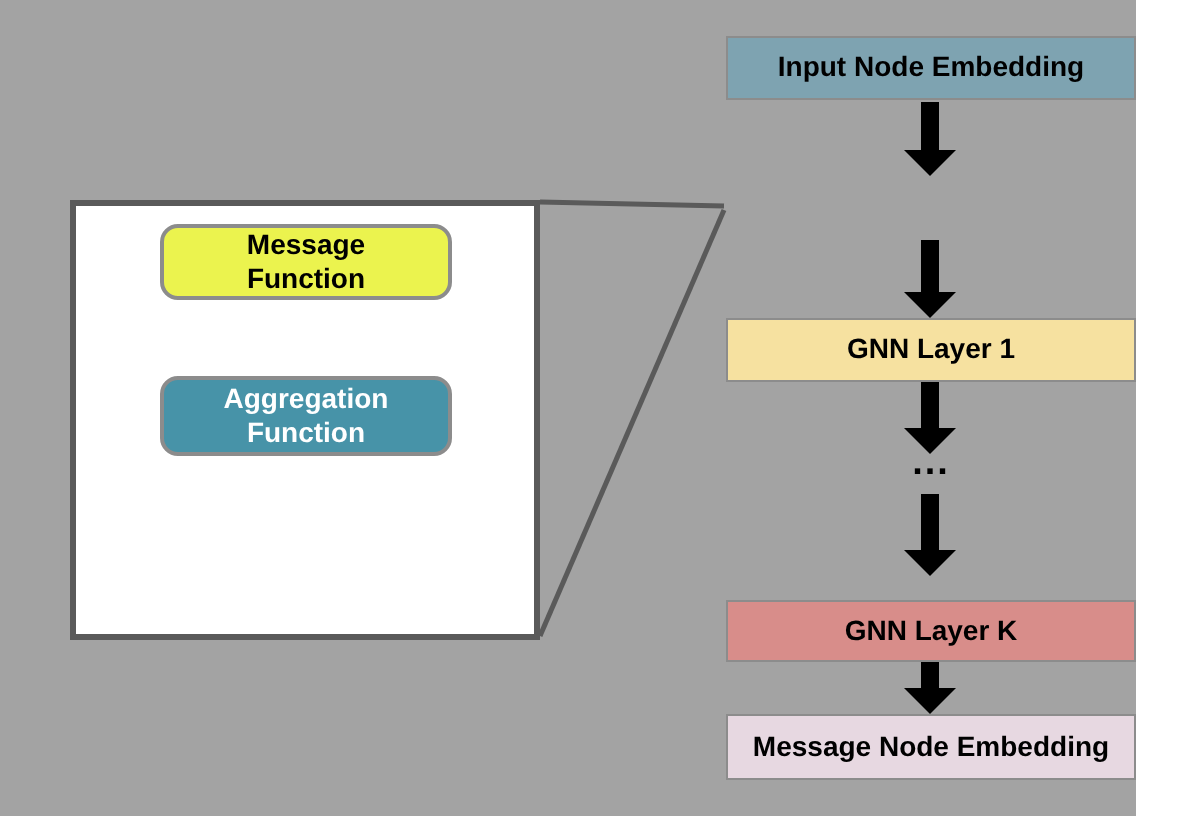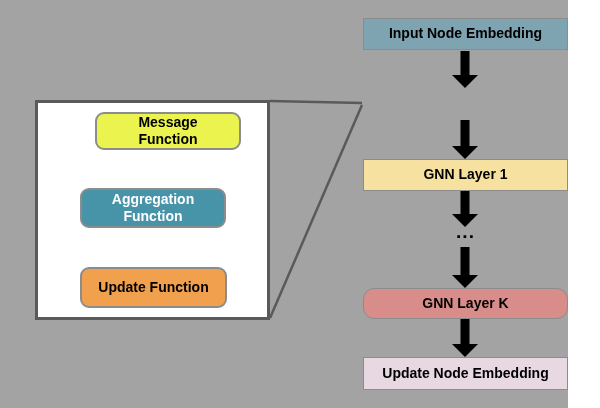--- a/index.html
+++ b/index.html
@@ -34,21 +34,21 @@
     justify-content: center;
     font-weight: bold;
     font-size: 14px;
     color: #000000;
     text-align: center;
     line-height: 1.1;
   }
   .fb-input  { top: 18px;  height: 32px; }
   .fb-gnn1   { top: 88px;  height: 32px; }
   .fb-gnn2   { top: 159px; height: 32px; }
-  .fb-gnnk   { top: 288px; height: 31px; border-radius: 11px; }
+  .fb-gnnk   { top: 300px; height: 31px; }
   .fb-output { top: 357px; height: 33px; }
 
   .dots {
     position: absolute;
     left: 363px;
     top: 222px;
     width: 205px;
     height: 20px;
     display: flex;
     align-items: center;
@@ -131,25 +131,24 @@
 
   <div class="fb fb-input" style="background-color: rgb(126, 163, 177);">Input Node Embedding</div>
 
 
   <div class="fb fb-gnn2" style="background-color: rgb(246, 225, 160);">GNN Layer 1</div>
 
   <div class="dots">...</div>
 
   <div class="fb fb-gnnk" style="background-color: rgb(216, 141, 138);">GNN Layer K</div>
 
-  <div class="fb fb-output" style="background-color: rgb(231, 216, 225);">Update Node Embedding</div>
+  <div class="fb fb-output" style="background-color: rgb(231, 216, 225);">Message Node Embedding</div>
 
   <div class="detail-panel">
-    <div class="rb rb-message" style="background-color: rgb(235, 243, 78); color: rgb(0, 0, 0); margin-left: 15px;">Message
+    <div class="rb rb-message" style="background-color: rgb(235, 243, 78); color: rgb(0, 0, 0);">Message
 Function</div>
 
     <div class="rb rb-aggregation" style="background-color: rgb(71, 147, 168); color: rgb(255, 255, 255);">Aggregation
 Function</div>
 
-    <div class="rb rb-update" style="background-color: rgb(241, 160, 78); color: rgb(0, 0, 0);">Update Function</div>
   </div>
 
 </div>
 
 </body></html>

